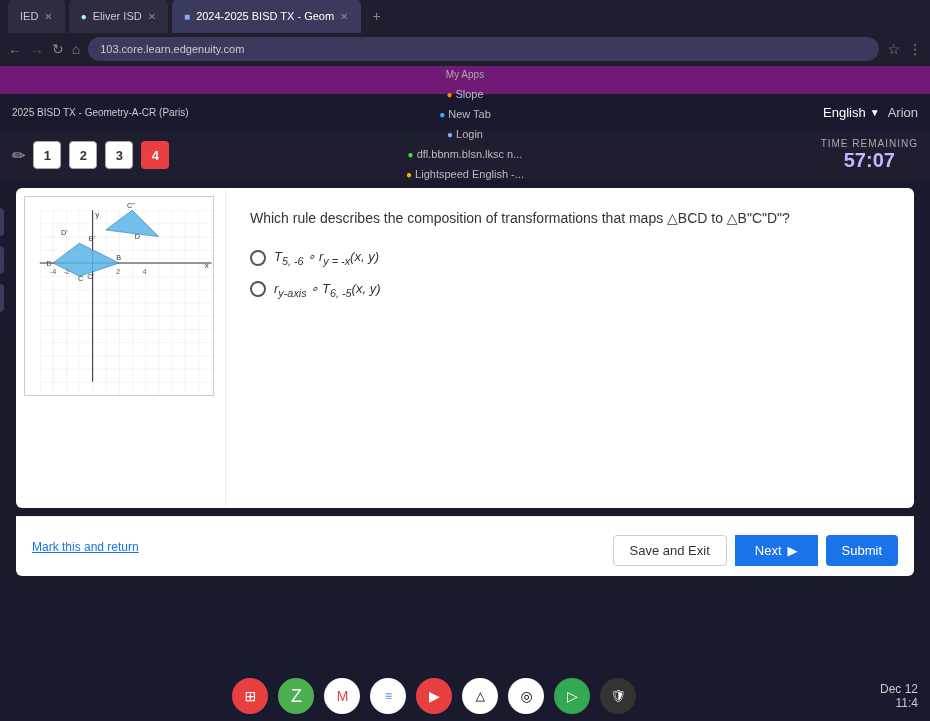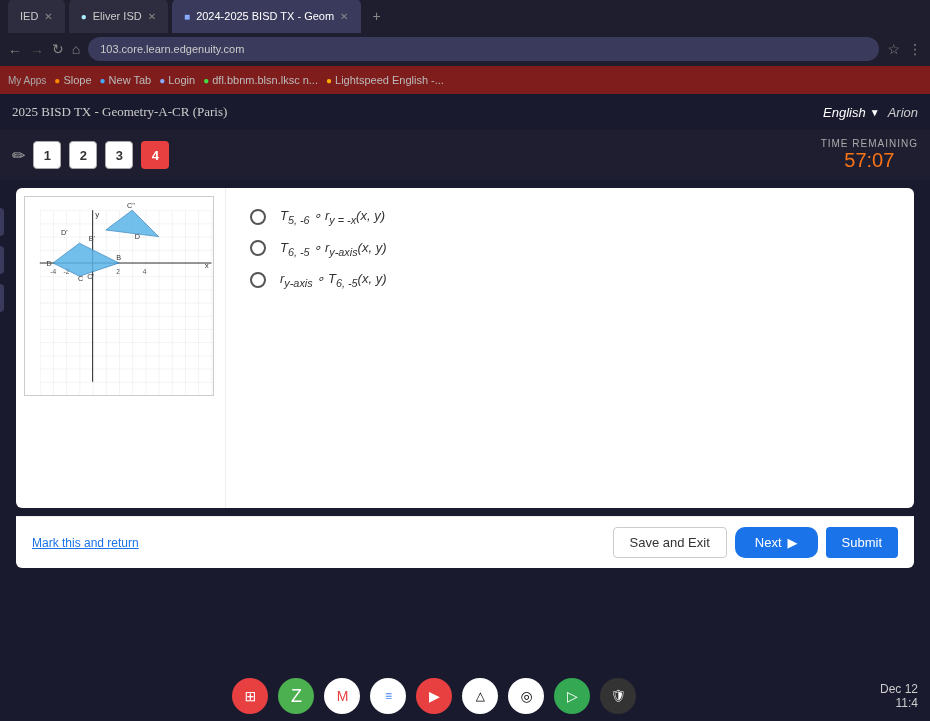--- a/index.html
+++ b/index.html
@@ -74,26 +74,27 @@
       border-radius: 12px;
       padding: 4px 12px;
       color: #ccc;
       font-size: 11px;
       height: 24px;
     }
 
     .bookmarks-bar {
       display: flex;
       align-items: center;
-      background: #7f1d1d;
+      background: #701a75;
       padding: 3px 8px;
       height: 28px;
       gap: 8px;
       font-size: 11px;
       color: #bbb;
+      flex-direction: column;
     }
 
     .bookmark-item {
       display: flex;
       align-items: center;
       gap: 3px;
       cursor: pointer;
       white-space: nowrap;
     }
 
@@ -102,29 +103,27 @@
       background: #1a1a2e;
       display: flex;
       align-items: center;
       justify-content: space-between;
       padding: 6px 12px;
       height: 36px;
     }
 
     .app-title {
       color: #ccc;
-      font-size: 13px;
-      font-family: Liberation Serif, serif;
+      font-size: 10px;
     }
 
     .header-right {
       display: flex;
       align-items: flex-end;
       gap: 8px;
-      font-style: italic;
     }
 
     .language-selector {
       display: flex;
       align-items: center;
       gap: 4px;
       color: #fff;
       font-size: 13px;
       cursor: pointer;
     }
@@ -183,22 +182,22 @@
     }
 
     .time-label {
       font-size: 10px;
       color: #aaa;
       letter-spacing: 1px;
     }
 
     .time-value {
       font-size: 20px;
-      color: #f97316;
-      font-weight: normal;
+      color: #c4b5fd;
+      font-weight: bold;
     }
 
     
     .question-area {
       flex: 1;
       padding: 20px 24px;
     }
 
     .question-text {
       font-size: 14px;
@@ -210,21 +209,21 @@
     .options-list {
       list-style: none;
       display: flex;
       flex-direction: column;
       gap: 14px;
     }
 
     .option-item {
       display: flex;
       align-items: center;
-      gap: 14px;
+      gap: 8px;
       cursor: pointer;
     }
 
     .radio-circle {
       width: 16px;
       height: 16px;
       border-radius: 50%;
       border: 2px solid #555;
       display: inline-block;
       flex-shrink: 0;
@@ -239,36 +238,37 @@
     .mark-link {
       color: #1a73e8;
       font-size: 12px;
       text-decoration: underline;
       cursor: pointer;
     }
 
     .action-buttons {
       display: flex;
       gap: 8px;
+      margin-top: 8px;
     }
 
     .btn-save {
       background: #fff;
       border: 1px solid #ccc;
       border-radius: 4px;
       padding: 7px 16px;
       font-size: 13px;
       color: #333;
       cursor: pointer;
     }
 
     .btn-next {
       background: #1a73e8;
       border: none;
-      border-radius: 10px;
+      border-radius: 0;
       padding: 7px 20px;
       font-size: 13px;
       color: #fff;
       cursor: pointer;
       display: flex;
       align-items: center;
       gap: 6px;
     }
 
     .btn-submit {
@@ -453,29 +453,26 @@
 
       <polygon points="1,-2.5 5,-2 3,-4" fill="#5ab4e8" stroke="#2a7bb8" stroke-width="0.06" opacity="0.85"></polygon>
 
       <text x="-2.4" y="-2.1" font-size="0.55" fill="#333">D'</text>
       <text x="3.2" y="-1.8" font-size="0.55" fill="#333">D</text>
       <text x="2.6" y="-4.2" font-size="0.55" fill="#333">C''</text>
     </svg>
   </div>
 
   <div class="question-area">
+    <p class="question-text">Which rule describes the composition of transformations that maps △BCD to △B"C"D"?</p>
 
     <ul class="options-list">
       <li class="option-item">
         <span class="radio-circle"></span>
         <span class="option-text">T<sub>5, -6</sub> ∘ r<sub>y = -x</sub>(x, y)</span>
-      </li>
-      <li class="option-item">
-        <span class="radio-circle"></span>
-        <span class="option-text">T<sub>6, -5</sub> ∘ r<sub>y-axis</sub>(x, y)</span>
       </li>
       <li class="option-item">
         <span class="radio-circle"></span>
         <span class="option-text">r<sub>y-axis</sub> ∘ T<sub>6, -5</sub>(x, y)</span>
       </li>
     </ul>
   </div>
 </div>
 
 <div style="display:flex; align-items:center; justify-content:space-between; margin: 0 16px 8px 16px; padding: 10px 16px; background:#fff; border-radius:0 0 6px 6px; border-top: 1px solid #eee;">

